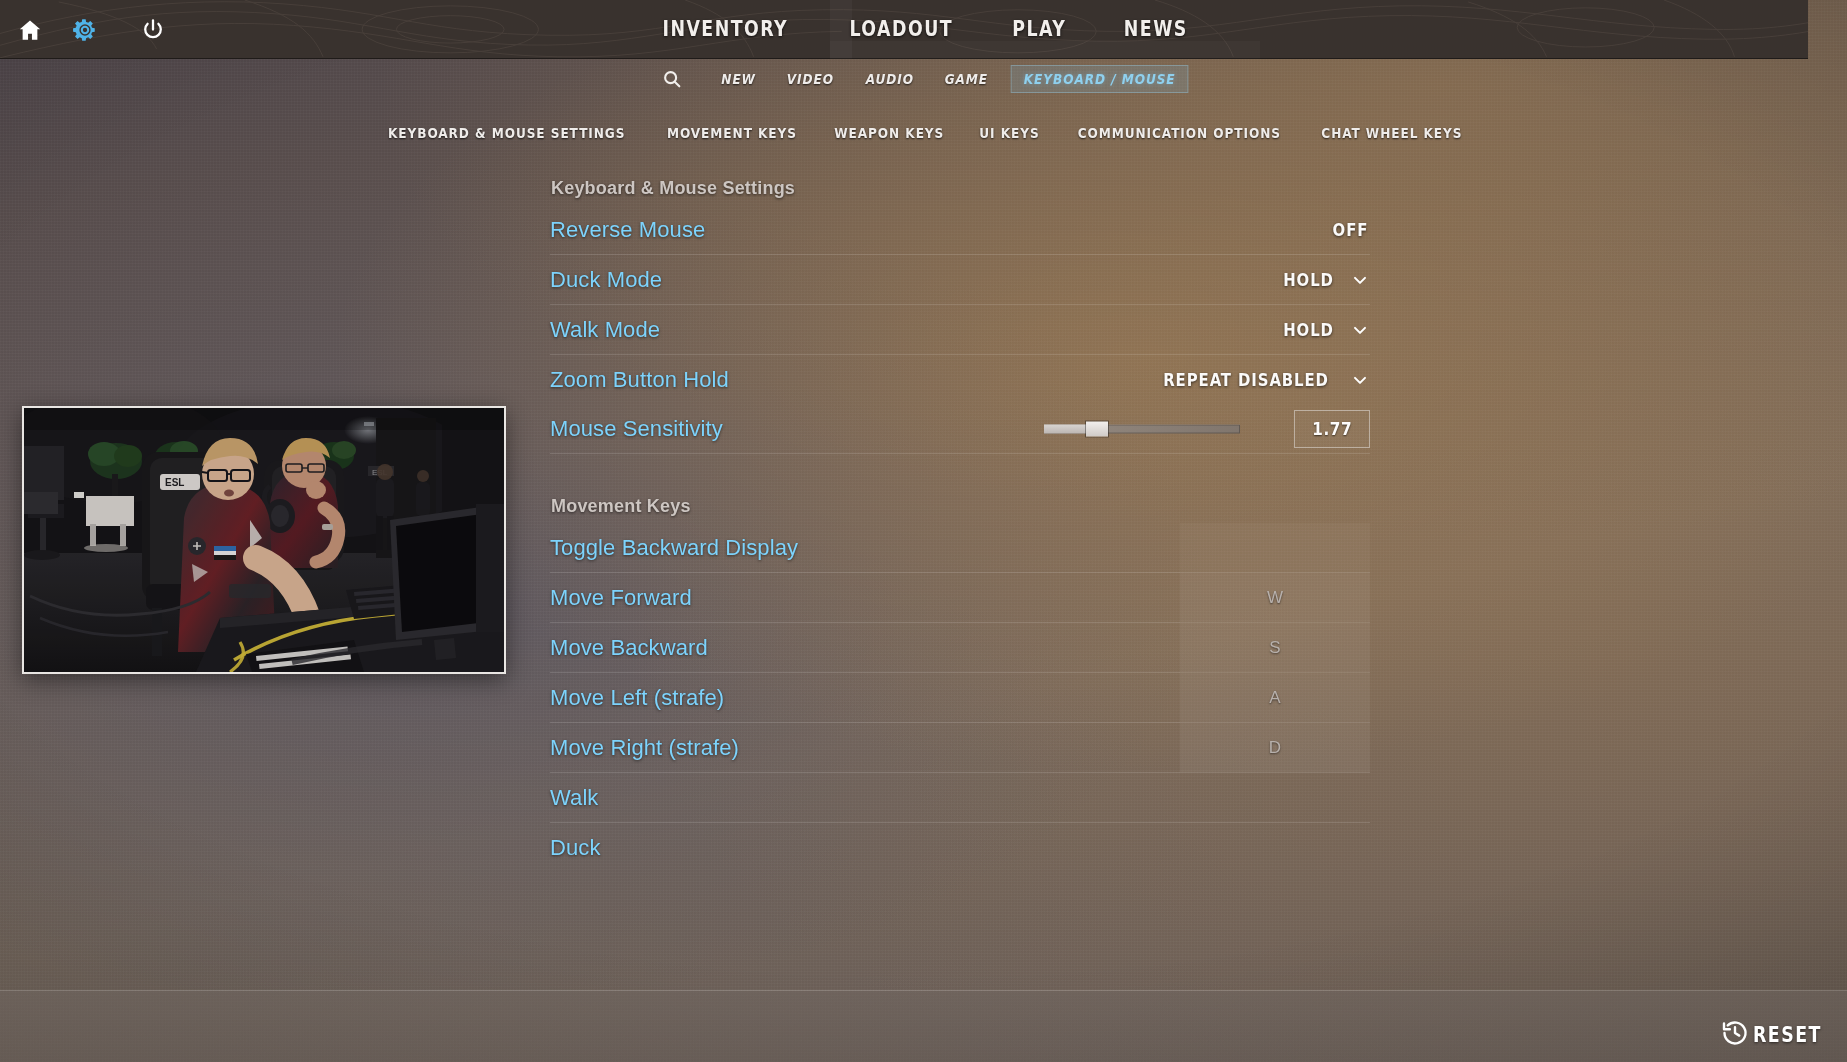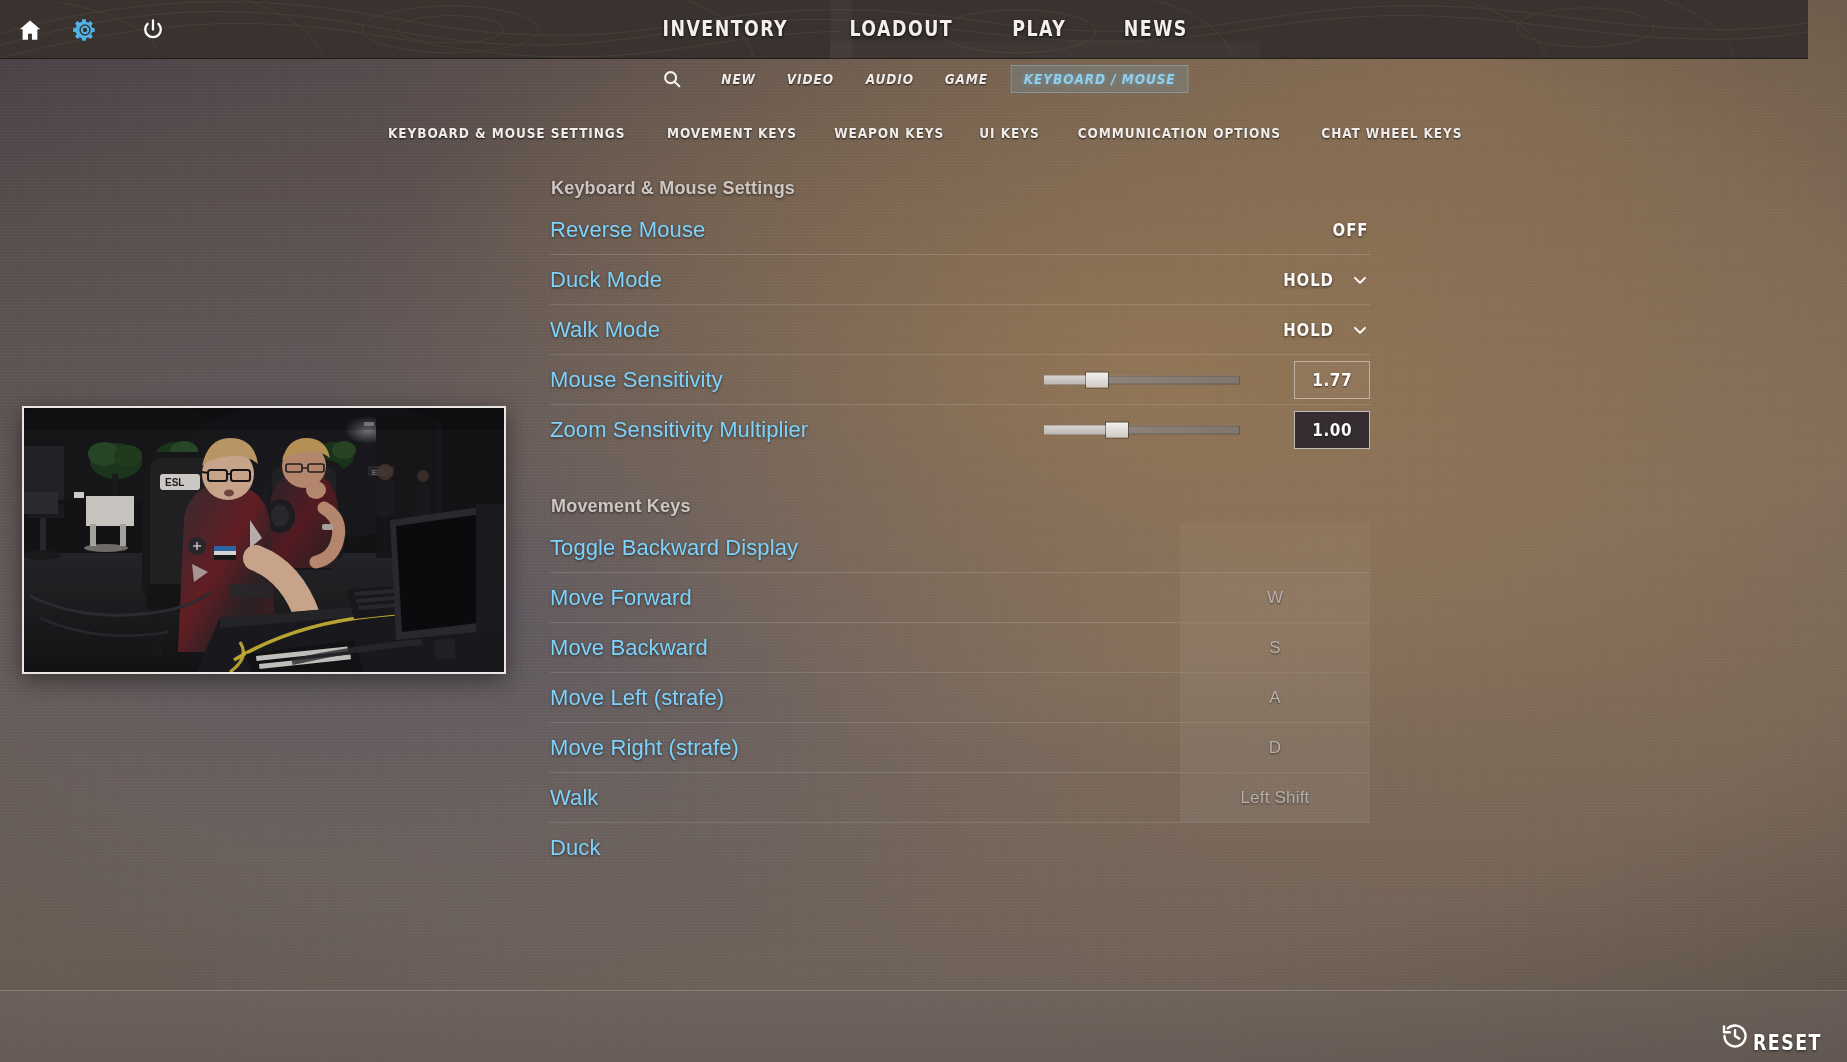--- a/index.html
+++ b/index.html
@@ -210,21 +210,21 @@
   #bottomline{
     position:absolute;left:0;top:990px;width:1847px;height:1px;
     background:rgba(255,255,255,0.20);
   }
   #bottombar{
     position:absolute;left:0;top:991px;width:1847px;height:71px;
     background:linear-gradient(180deg, rgba(112,102,96,0.55), rgba(104,94,88,0.55));
   }
   #resetbtn{
     position:absolute;right:22px;top:1015px;height:40px;
-    display:flex;align-items:flex-end;gap:0;cursor:pointer;
+    display:flex;align-items:center;gap:0;cursor:pointer;
   }
   #resetbtn .rtxt{
     font-family:"DejaVu Sans Condensed","Liberation Sans",sans-serif;
     font-weight:bold;font-size:21px;letter-spacing:1.6px;color:#ffffff;
     transform:scaleX(.92);
     text-shadow:0 1px 3px rgba(0,0,0,.6);
   }
 </style>
 </head>
 <body>
@@ -335,44 +335,44 @@
     <div class="right">
       <div class="val">HOLD</div>
       <span class="chev">
         <svg width="20" height="20" viewBox="0 0 24 24" fill="none" stroke="#ffffff" stroke-width="2.4" stroke-linecap="round" stroke-linejoin="round">
             <path d="M6 9.5 12 15.5 18 9.5"></path>
           </svg>
       </span>
     </div>
   </div>
 
+  <div class="row norule">
+    <div class="lbl">Zoom Button Hold</div>
+    <div class="right">
+      <div class="val">REPEAT DISABLED</div>
+      <span class="chev">
+        <svg width="20" height="20" viewBox="0 0 24 24" fill="none" stroke="#ffffff" stroke-width="2.4" stroke-linecap="round" stroke-linejoin="round">
+            <path d="M6 9.5 12 15.5 18 9.5"></path>
+          </svg>
+      </span>
+    </div>
+  </div>
 
   <div class="row">
     <div class="lbl">Mouse Sensitivity</div>
     <div class="sliderwrap">
       <div class="strack"></div>
       <div class="sfill" id="fill0" style="width: 27%;"></div>
       <div class="sknob" id="knob0" style="left: calc(27% - 11px);"></div>
     </div>
     <div class="numbox">
       <div class="ntxt">1.77</div>
     </div>
   </div>
 
-  <div class="row norule">
-    <div class="lbl">Zoom Sensitivity Multiplier</div>
-    <div class="sliderwrap">
-      <div class="strack"></div>
-      <div class="sfill" id="fill1" style="width: 37%;"></div>
-      <div class="sknob" id="knob1" style="left: calc(37% - 11px);"></div>
-    </div>
-    <div class="numbox focused">
-      <div class="ntxt">1.00</div>
-    </div>
-  </div>
 
   <div class="gap"></div>
 
   <div class="sec-title">Movement Keys</div>
 
   <div class="row">
     <div class="lbl">Toggle Backward Display</div>
     <div class="keycell" style="background:rgba(255,255,255,0.035);">
       <div class="ktxt"></div>
     </div>
@@ -401,23 +401,20 @@
 
   <div class="row">
     <div class="lbl">Move Right (strafe)</div>
     <div class="keycell">
       <div class="ktxt">D</div>
     </div>
   </div>
 
   <div class="row">
     <div class="lbl">Walk</div>
-    <div class="keycell">
-      <div class="ktxt">Left Shift</div>
-    </div>
   </div>
 
   <div class="row norule">
     <div class="lbl">Duck</div>
   </div>
 
 </div>
 
 <div id="thumb">
   <svg viewBox="0 0 480 264" preserveAspectRatio="none">

